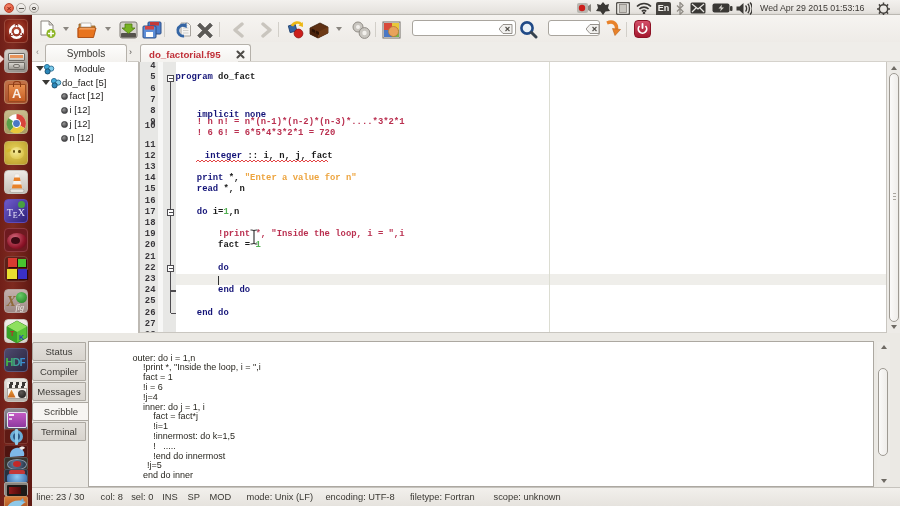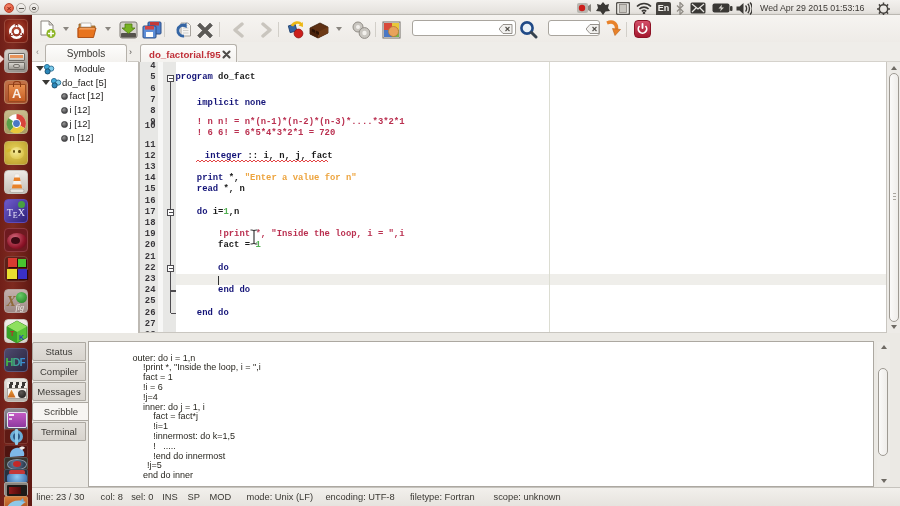--- a/index.html
+++ b/index.html
@@ -387,21 +387,21 @@
     </svg>
   </div>
 </div>
 
 <div class="abs" id="tabbar">
   <div style="position:absolute;left:4px;top:5px;color:#8B8781;font-size:9px;">‹</div>
   <div class="tab" style="left:13px;width:82px;">
       <div style="font-size:10px;color:#3C3A36;text-align:center;margin-top:3px;">Symbols</div>
     </div>
   <div style="position:absolute;left:97px;top:5px;color:#55524E;font-size:9px;">›</div>
-  <div class="tab" style="left:108px;width:97px;">
+  <div class="tab" style="left:108px;width:111px;">
       <div style="font-size:9.7px;color:#C03038;font-weight:bold;margin:3.5px 0 0 8px;">do_factorial.f95</div>
     <svg style="position:absolute;right:5px;top:4.5px;" width="9" height="9" viewBox="0 0 9 9">
         <path d="M1.5 1.5 L7.5 7.5 M7.5 1.5 L1.5 7.5" stroke="#4E4C48" stroke-width="2.1" stroke-linecap="round"></path>
       </svg>
     </div>
   <div style="position:absolute;left:0;top:19px;width:12px;height:1px;background:#CDCAC4;"></div>
   <div style="position:absolute;left:96px;top:19px;width:11px;height:1px;background:#CDCAC4;"></div>
   <div style="position:absolute;left:206px;top:19px;width:662px;height:1px;background:#D5D2CC;"></div>
 </div>
 
@@ -466,21 +466,21 @@
   <div class="lnum" style="top:268px;">28</div>
 
   <div style="position:absolute;left:29.5px;top:19px;width:1.5px;height:232px;background:#4E4C50;"></div>
   <div style="position:absolute;left:31px;top:228px;width:5px;height:1.5px;background:#4E4C50;"></div>
   <div style="position:absolute;left:31px;top:250.8px;width:5px;height:1.5px;background:#4E4C50;"></div>
   <div class="foldbox" style="top:12.5px;"></div>
   <div class="foldbox" style="top:146.9px;"></div>
   <div class="foldbox" style="top:202.9px;"></div>
 
   <div class="cl" style="top:10.4px;"><span class="kw">program</span> do_fact</div>
-  <div class="cl" style="top:36px;">    <span class="kw">implicit none</span></div>
+  <div class="cl" style="top:48px;">    <span class="kw">implicit none</span></div>
   <div class="cl" style="top:55.2px;"><span class="cm">    ! n n! = n*(n-1)*(n-2)*(n-3)*....*3*2*1</span></div>
   <div class="cl" style="top:66.4px;"><span class="cm">    ! 6 6! = 6*5*4*3*2*1 = 720</span></div>
   <div class="cl" style="top:88.8px;padding-left:8px;">    <span class="kw">integer</span> :: i, n, j, fact</div>
   <div class="cl" style="top:111.2px;">    <span class="kw">print</span> *, <span class="str">"Enter a value for n"</span></div>
   <div class="cl" style="top:122.4px;">    <span class="kw">read</span> *, n</div>
   <div class="cl" style="top:144.8px;">    <span class="kw">do</span> i=<span class="num">1</span>,n</div>
   <div class="cl" style="top:167.2px;"><span class="cm">        !print *, "Inside the loop, i = ",i</span></div>
   <div class="cl" style="top:178.4px;">        fact = <span class="num">1</span></div>
   <div class="cl" style="top:200.8px;">        <span class="kw">do</span></div>
   <div class="cl" style="top:223.2px;">        <span class="kw">end do</span></div>

